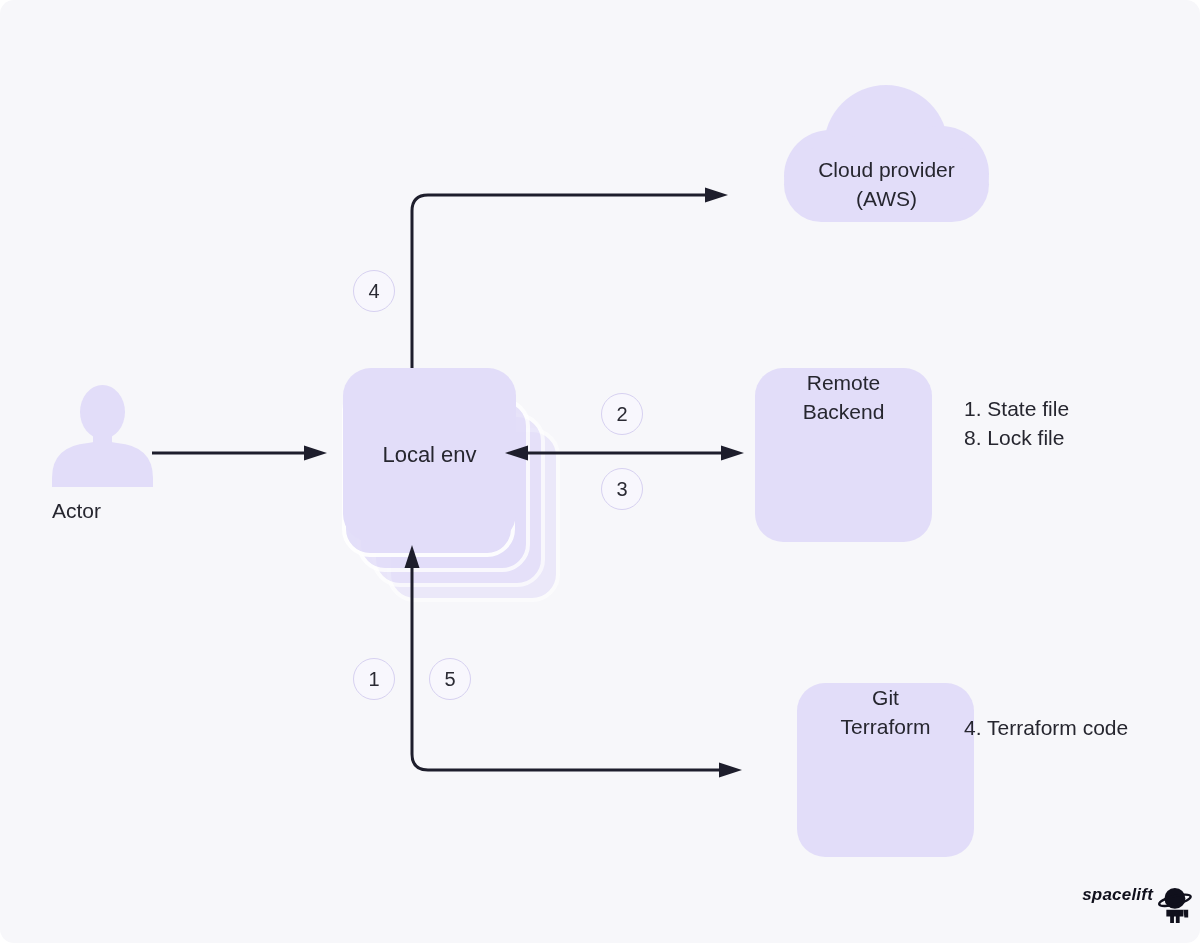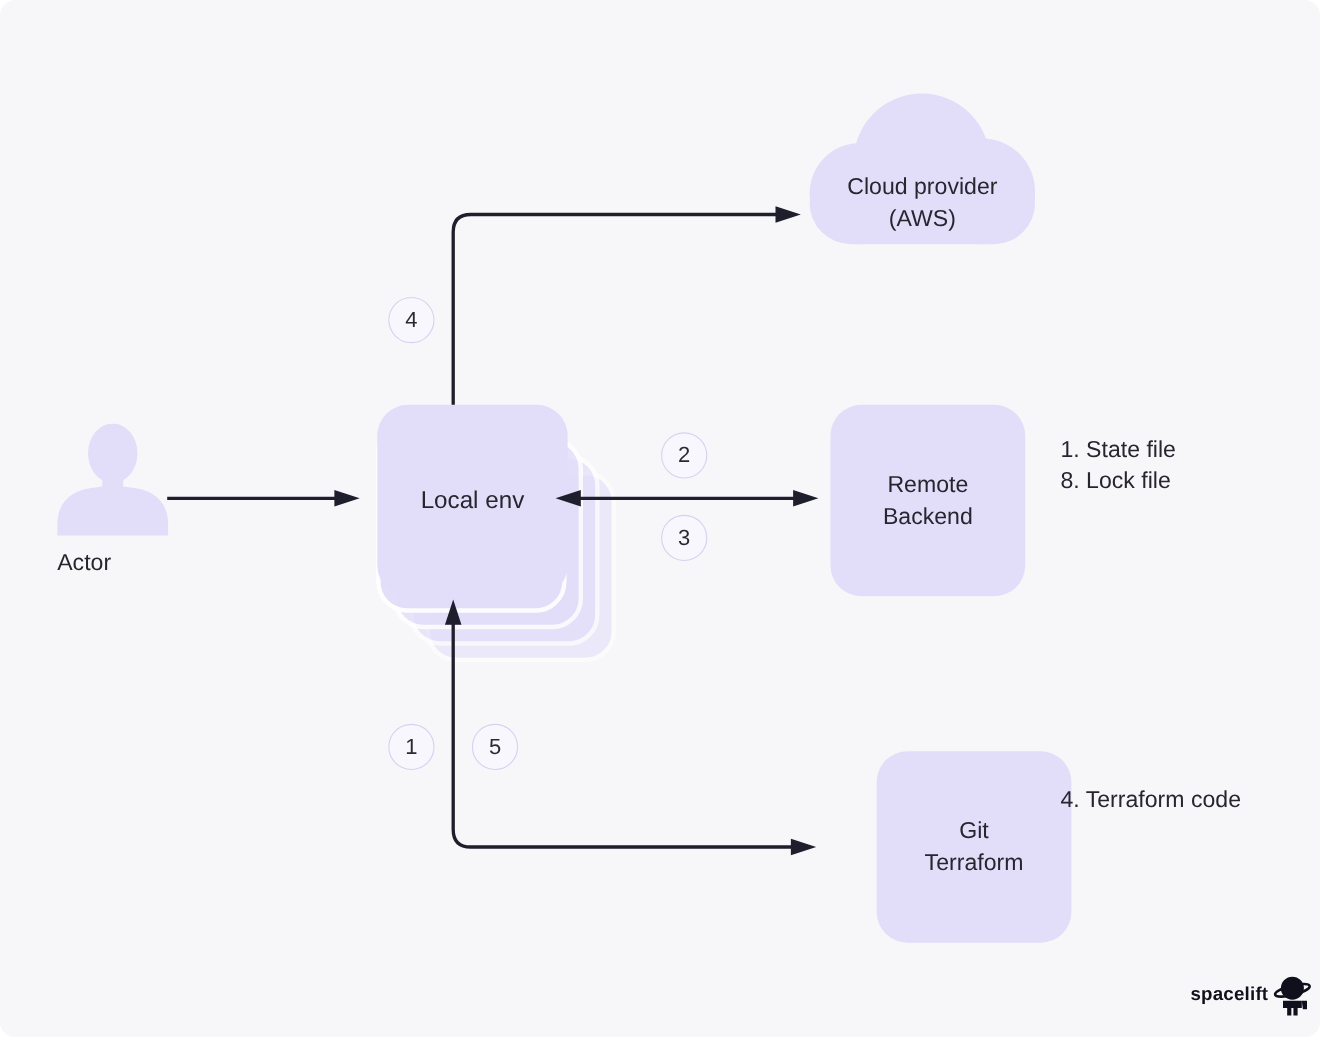--- a/index.html
+++ b/index.html
@@ -33,21 +33,21 @@
   .arrow-layer polygon { fill: #1e1e2c; }
 
   
   .node-box {
     position: absolute;
     width: 177px;
     height: 174px;
     background: #e2ddf9;
     border-radius: 28px;
     display: flex;
-    align-items: center;
+    align-items: flex-start;
     justify-content: center;
     text-align: center;
     font-size: 21px;
     line-height: 29px;
     z-index: 2;
   }
   .remote-backend { left: 755px; top: 368px; }
   .git-repository { left: 755px; top: 683px; margin-left: 42px; }
 
   
@@ -73,21 +73,21 @@
     left: 16px; top: 0;
     display: flex;
     align-items: center;
     justify-content: center;
     font-size: 22px;
   }
 
   
   .cloud {
     position: absolute;
-    left: 736px; top: 85px;
+    left: 784px; top: 85px;
     width: 205px; height: 137px;
     z-index: 2;
   }
   .cloud .lobe { position: absolute; background: #e2ddf9; border-radius: 50%; }
   .cloud .lobe.main  { left: 40px; top: 0;    width: 124px; height: 124px; }
   .cloud .lobe.left  { left: 0;    top: 45px; width: 92px;  height: 92px; }
   .cloud .lobe.right { right: 0;   top: 41px; width: 96px;  height: 96px; }
   .cloud .base {
     position: absolute;
     left: 0; right: 0; top: 62px; bottom: 0;
@@ -139,23 +139,24 @@
     z-index: 2;
   }
   .notes-remote { left: 964px; top: 394px; }
   .notes-git    { left: 964px; top: 713px; }
 
   
   .logo {
     position: absolute;
     right: 8px; bottom: 16px;
     display: flex;
-    align-items: center;
+    align-items: flex-start;
     gap: 1px;
     z-index: 2;
+    font-style: italic;
   }
   .logo .logo-text {
     font-size: 17px;
     font-weight: bold;
     color: #10101c;
     letter-spacing: .2px;
     padding-bottom: 5px;
   }
 </style>
 </head>

